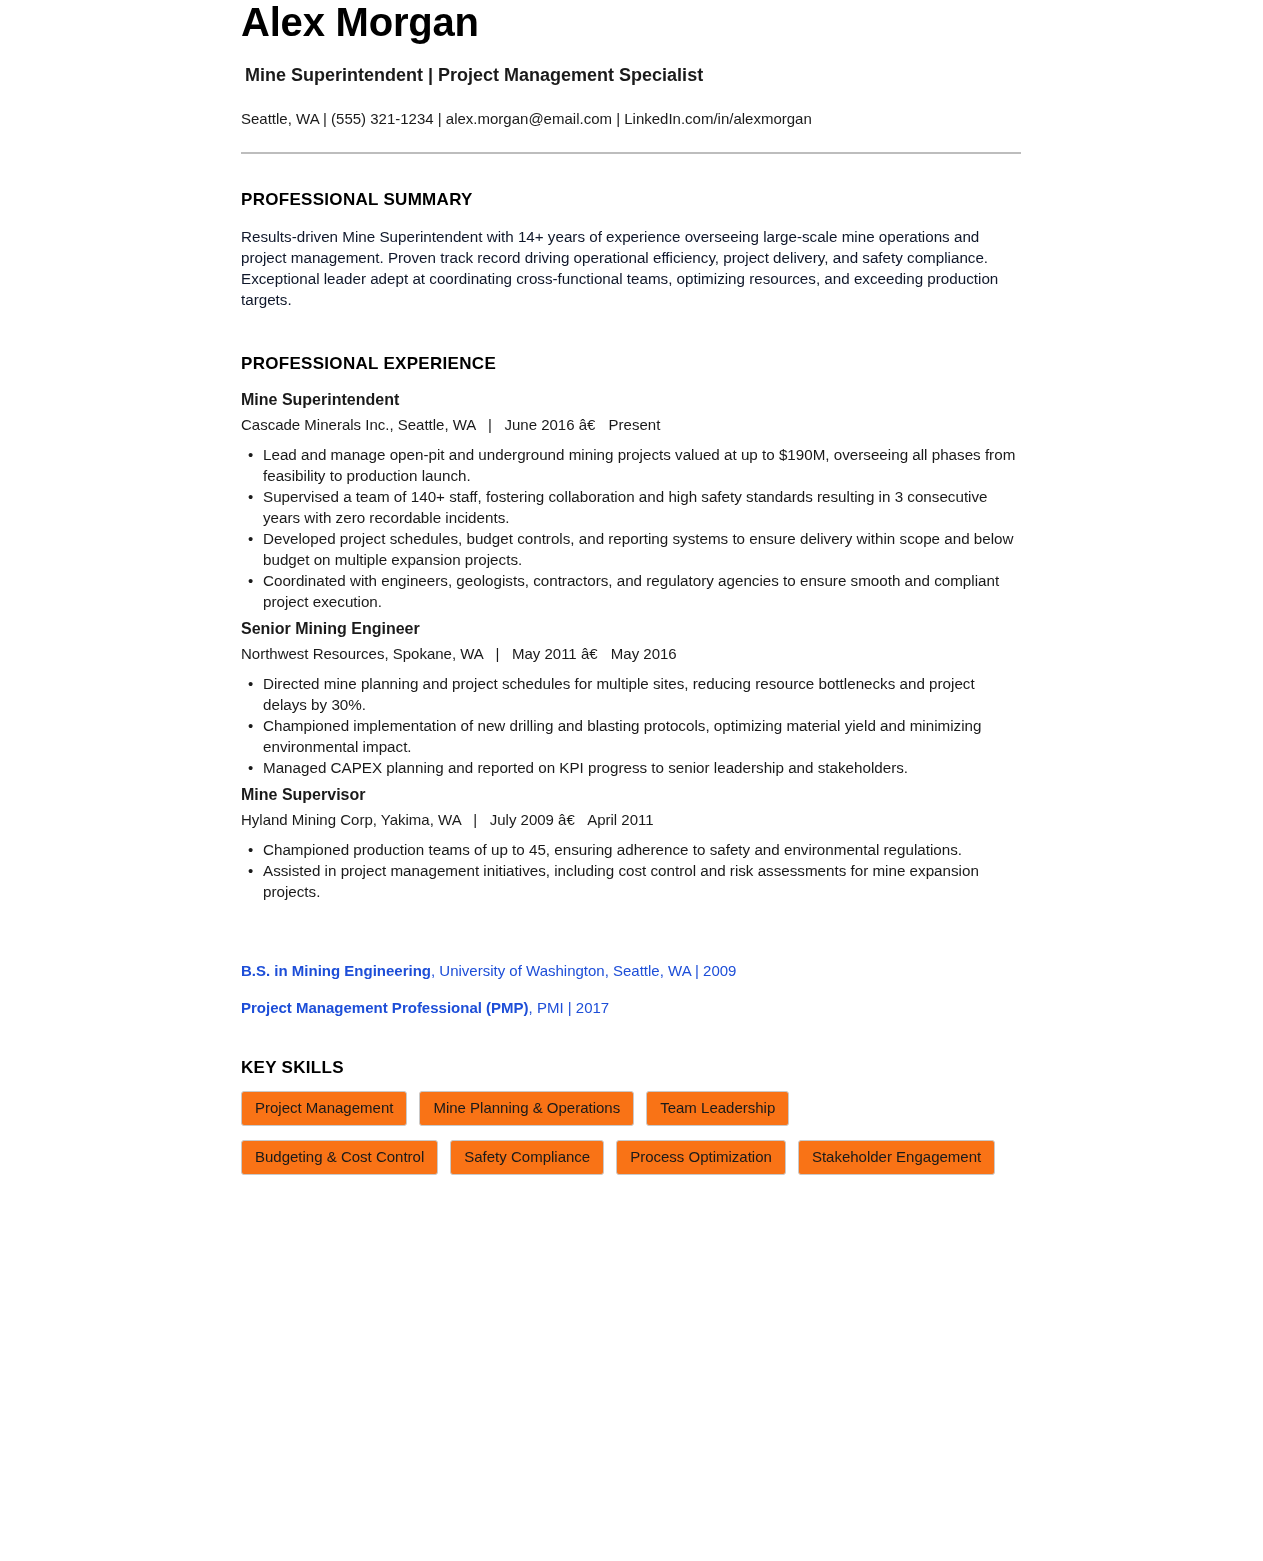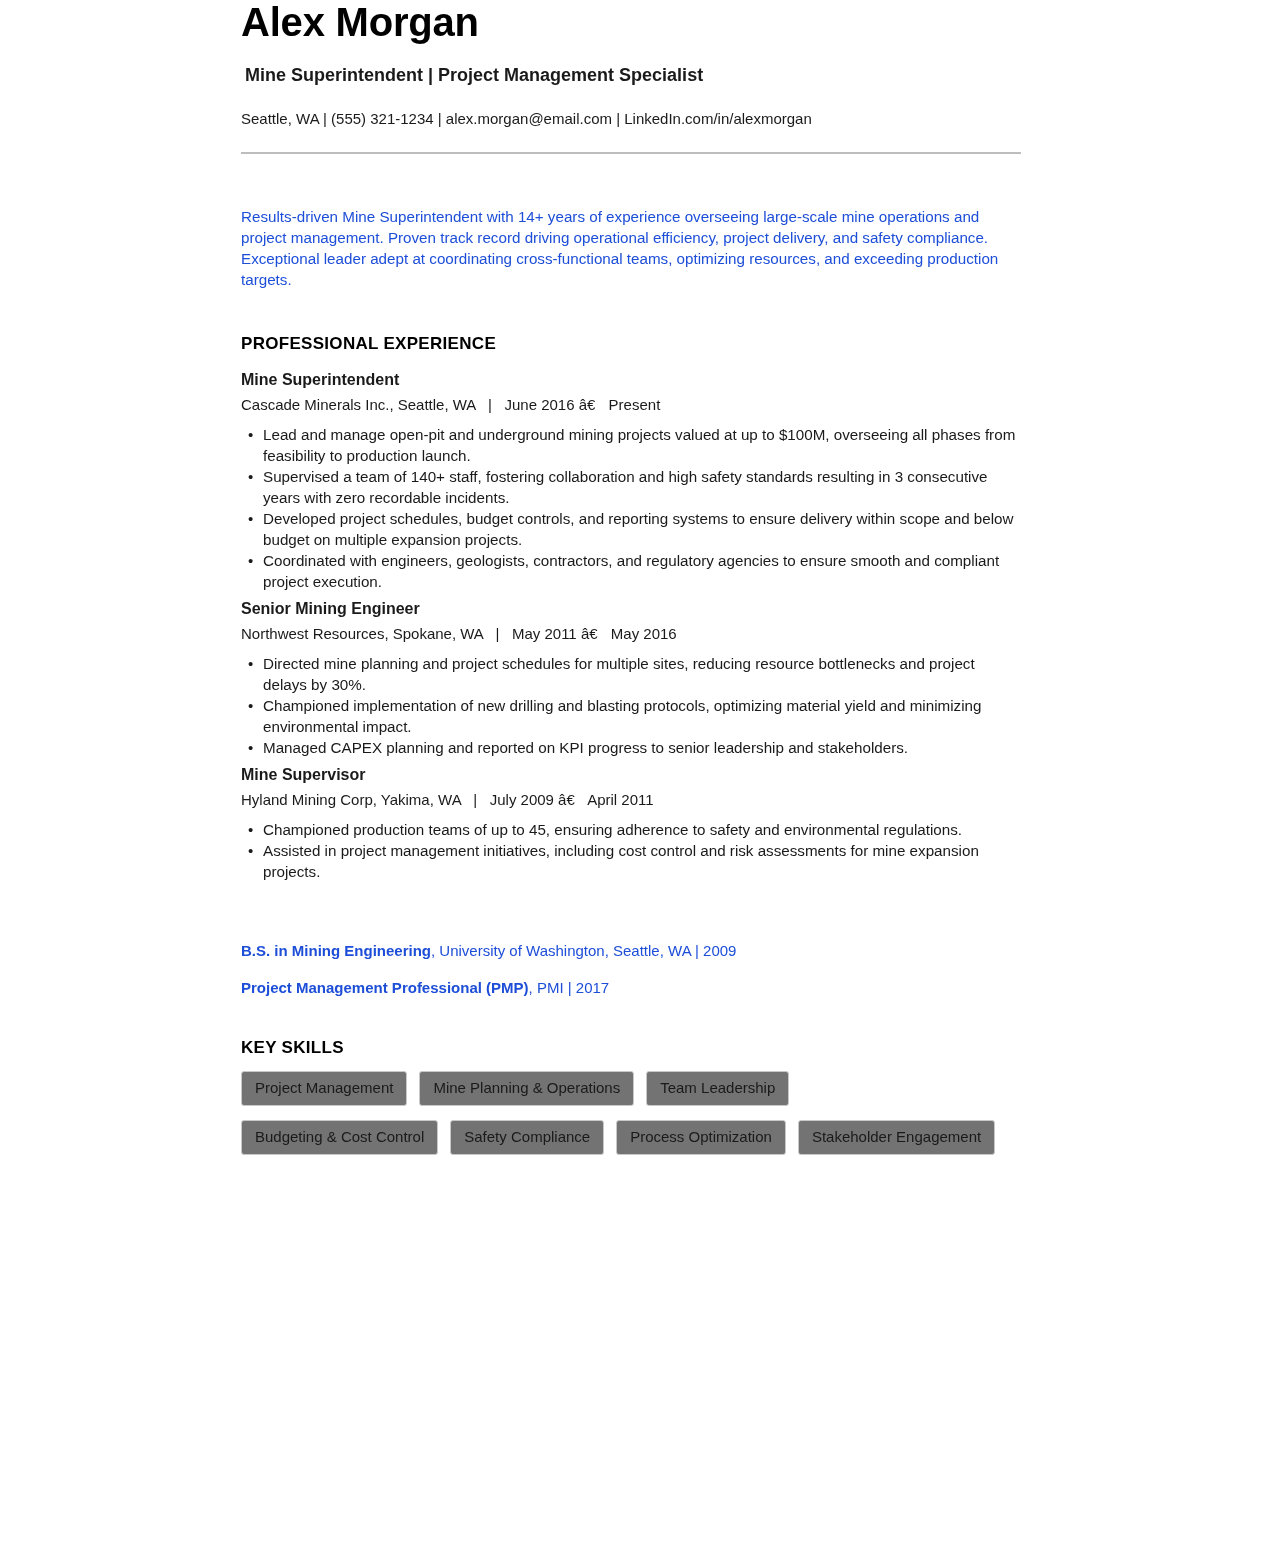--- a/index.html
+++ b/index.html
@@ -90,21 +90,21 @@
     margin: 0;
     color: #000000;
     text-transform: uppercase;
   }
 
   .summary-text {
     font-size: 15.2px;
     line-height: 21px;
     margin: 0;
     padding-top: 16px;
-    color: #1d4ed8;
+    color: #0f172a;
   }
 
   
   .job { padding-top: 0; }
   .job + .job { padding-top: 8px; }
   .job-first { padding-top: 17px; }
 
   .job-title {
     font-size: 16px;
     font-weight: bold;
@@ -163,21 +163,21 @@
     display: flex;
     flex-direction: row;
     align-items: flex-start;
     gap: 12px;
     margin-bottom: 14px;
   }
   .chip {
     display: inline-block;
     border: 1px solid #c9c9c9;
     border-radius: 3px;
-    background: #737373;
+    background: #f97316;
     padding: 7px 13px 8px 13px;
     font-size: 15px;
     line-height: 18px;
     color: #1a1a1a;
     white-space: nowrap;
     box-sizing: border-box;
   }
 </style>
 </head>
 <body>
@@ -185,31 +185,32 @@
 <div class="page">
   <div class="doc-clip">
     <div class="doc">
 
       <h1 class="name">Alex Morgan</h1>
       <div class="headline">Mine Superintendent | Project Management Specialist</div>
       <div class="contact">Seattle, WA  |  (555) 321-1234  |  alex.morgan@email.com  |  LinkedIn.com/in/alexmorgan</div>
       <div class="rule"></div>
 
       <div class="section sec-summary">
+        <h2 class="sec-title">PROFESSIONAL SUMMARY</h2>
         <p class="summary-text">Results-driven Mine Superintendent with 14+ years of experience overseeing large-scale mine operations and project management. Proven track record driving operational efficiency, project delivery, and safety compliance. Exceptional leader adept at coordinating cross-functional teams, optimizing resources, and exceeding production targets.</p>
       </div>
 
       <div class="section sec-experience">
         <h2 class="sec-title">PROFESSIONAL EXPERIENCE</h2>
 
         <div class="job job-first">
           <div class="job-title">Mine Superintendent</div>
           <div class="job-meta">Cascade Minerals Inc., Seattle, WA   |   June 2016 â€ Present</div>
           <ul class="bullets">
-            <li>Lead and manage open-pit and underground mining projects valued at up to $100M, overseeing all phases from feasibility to production launch.</li>
+            <li>Lead and manage open-pit and underground mining projects valued at up to $190M, overseeing all phases from feasibility to production launch.</li>
             <li>Supervised a team of 140+ staff, fostering collaboration and high safety standards resulting in 3 consecutive years with zero recordable incidents.</li>
             <li>Developed project schedules, budget controls, and reporting systems to ensure delivery within scope and below budget on multiple expansion projects.</li>
             <li>Coordinated with engineers, geologists, contractors, and regulatory agencies to ensure smooth and compliant project execution.</li>
           </ul>
         </div>
 
         <div class="job">
           <div class="job-title">Senior Mining Engineer</div>
           <div class="job-meta">Northwest Resources, Spokane, WA   |   May 2011 â€ May 2016</div>
           <ul class="bullets">

